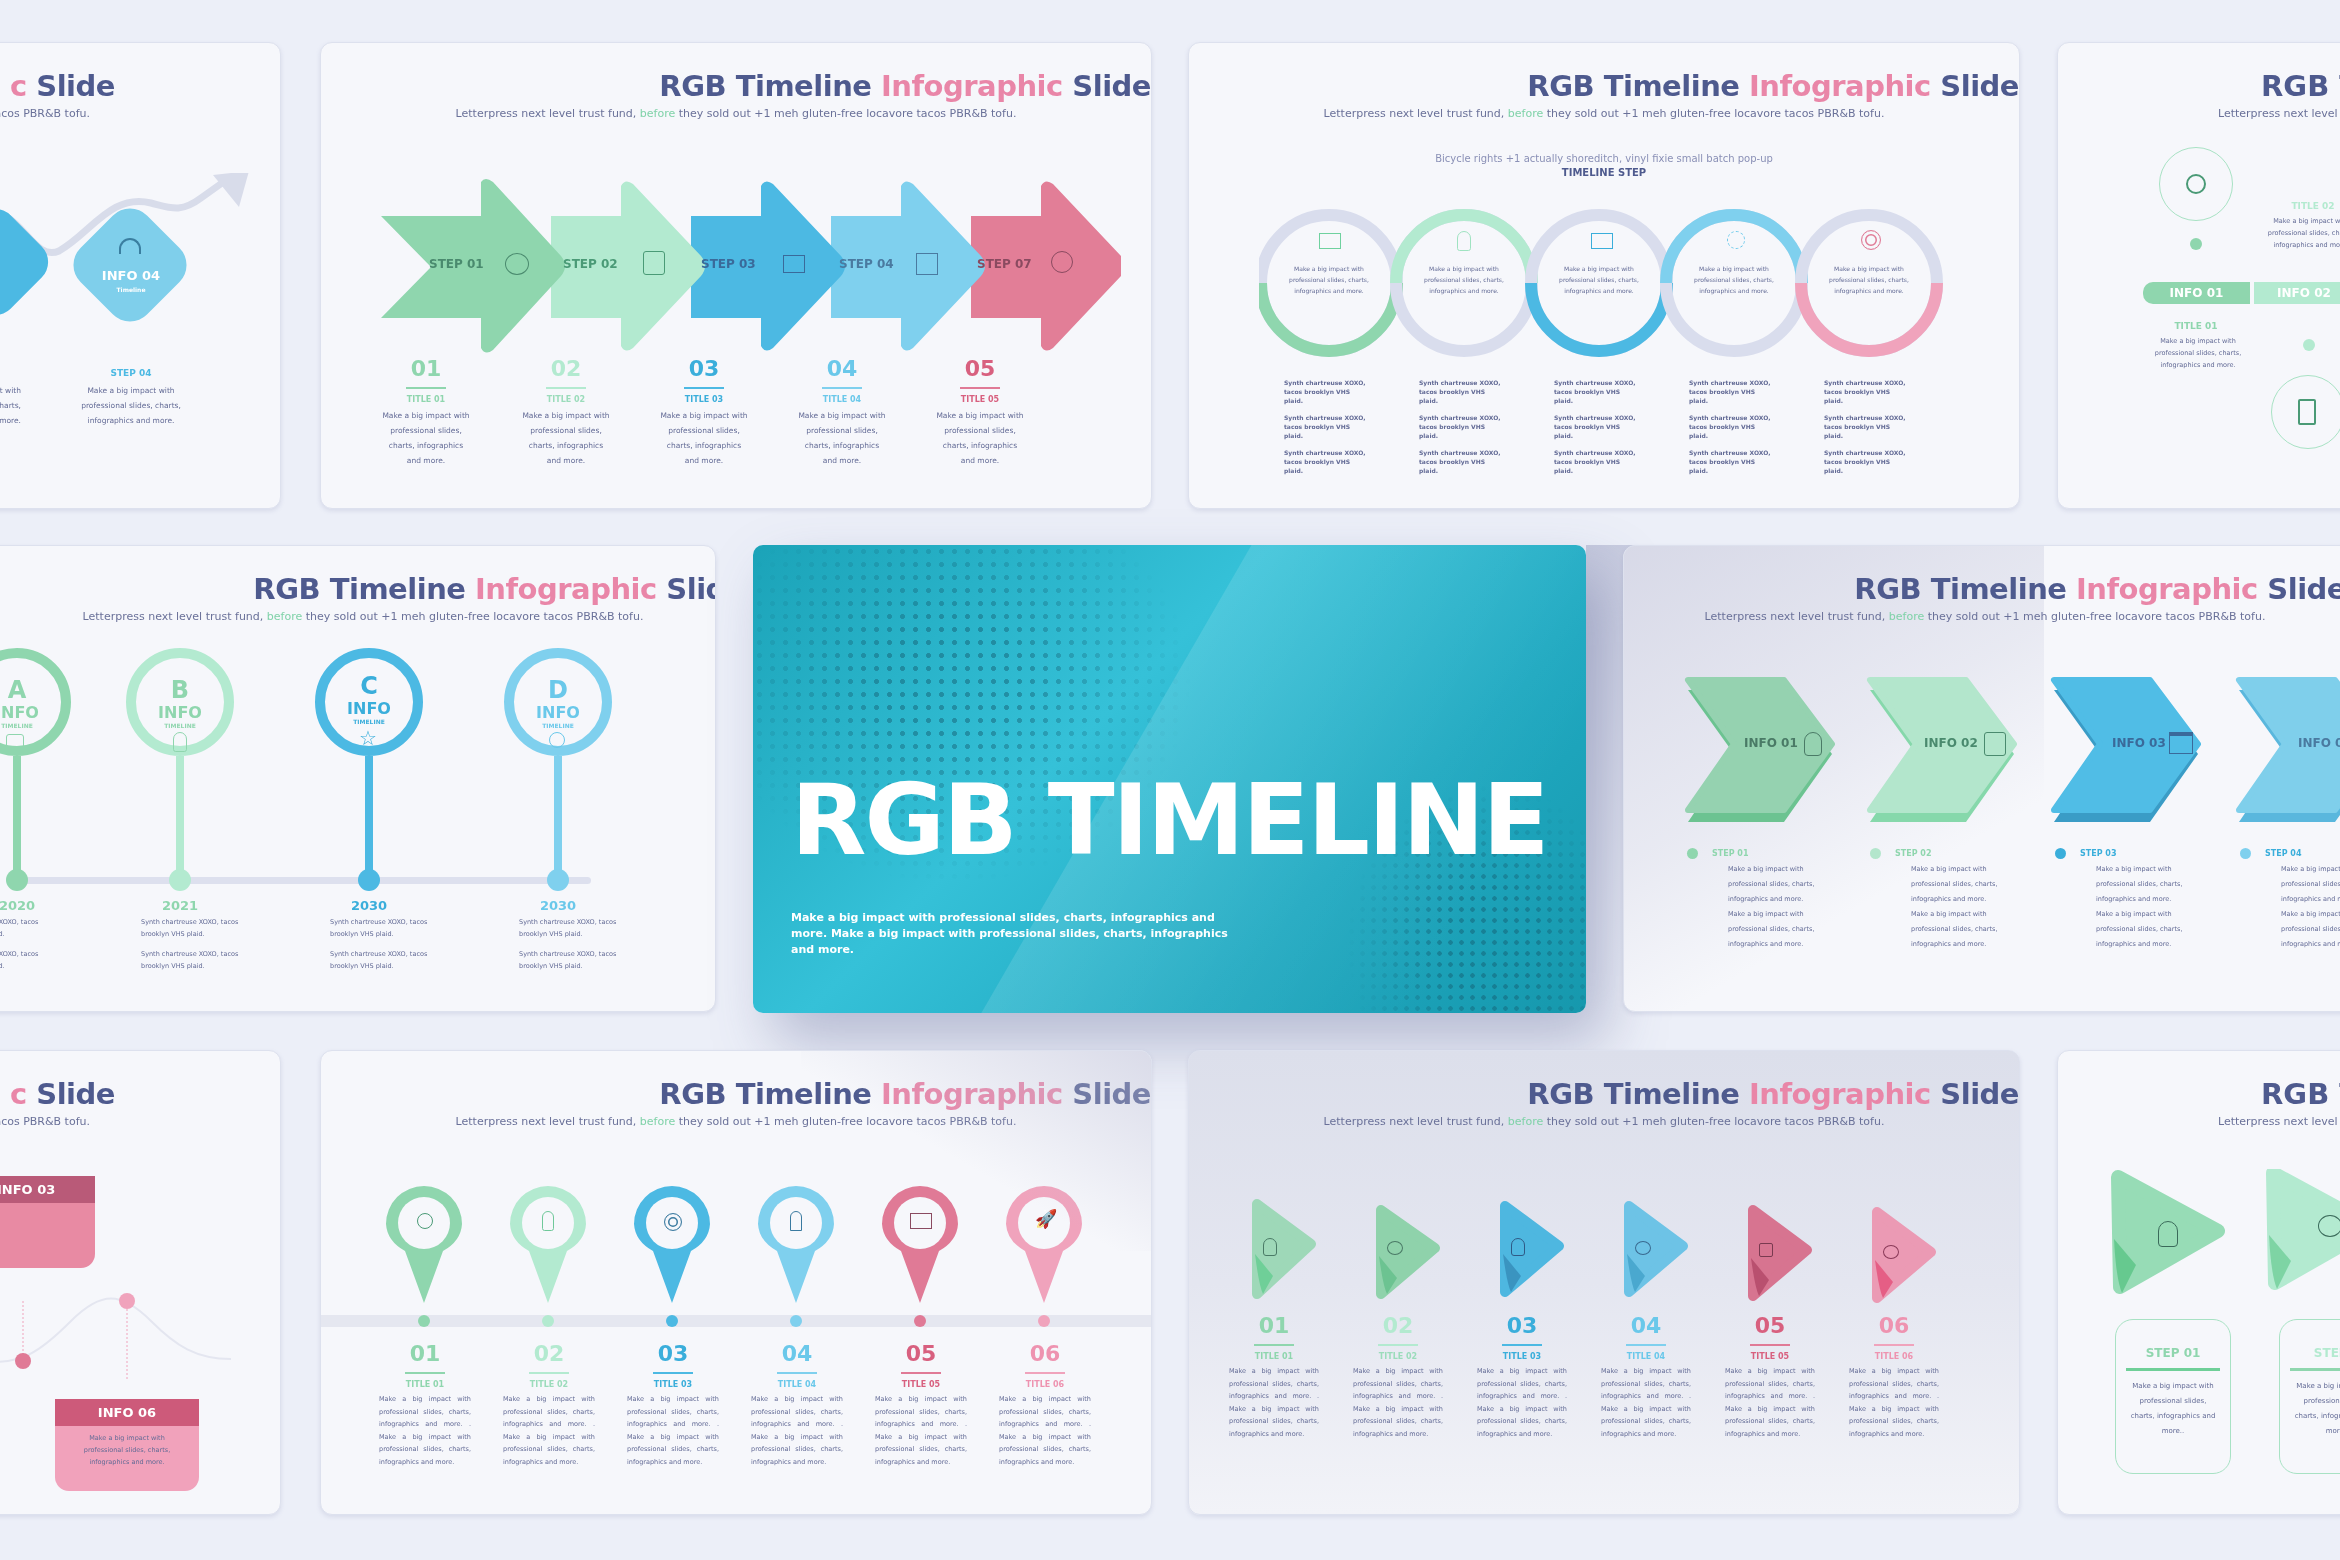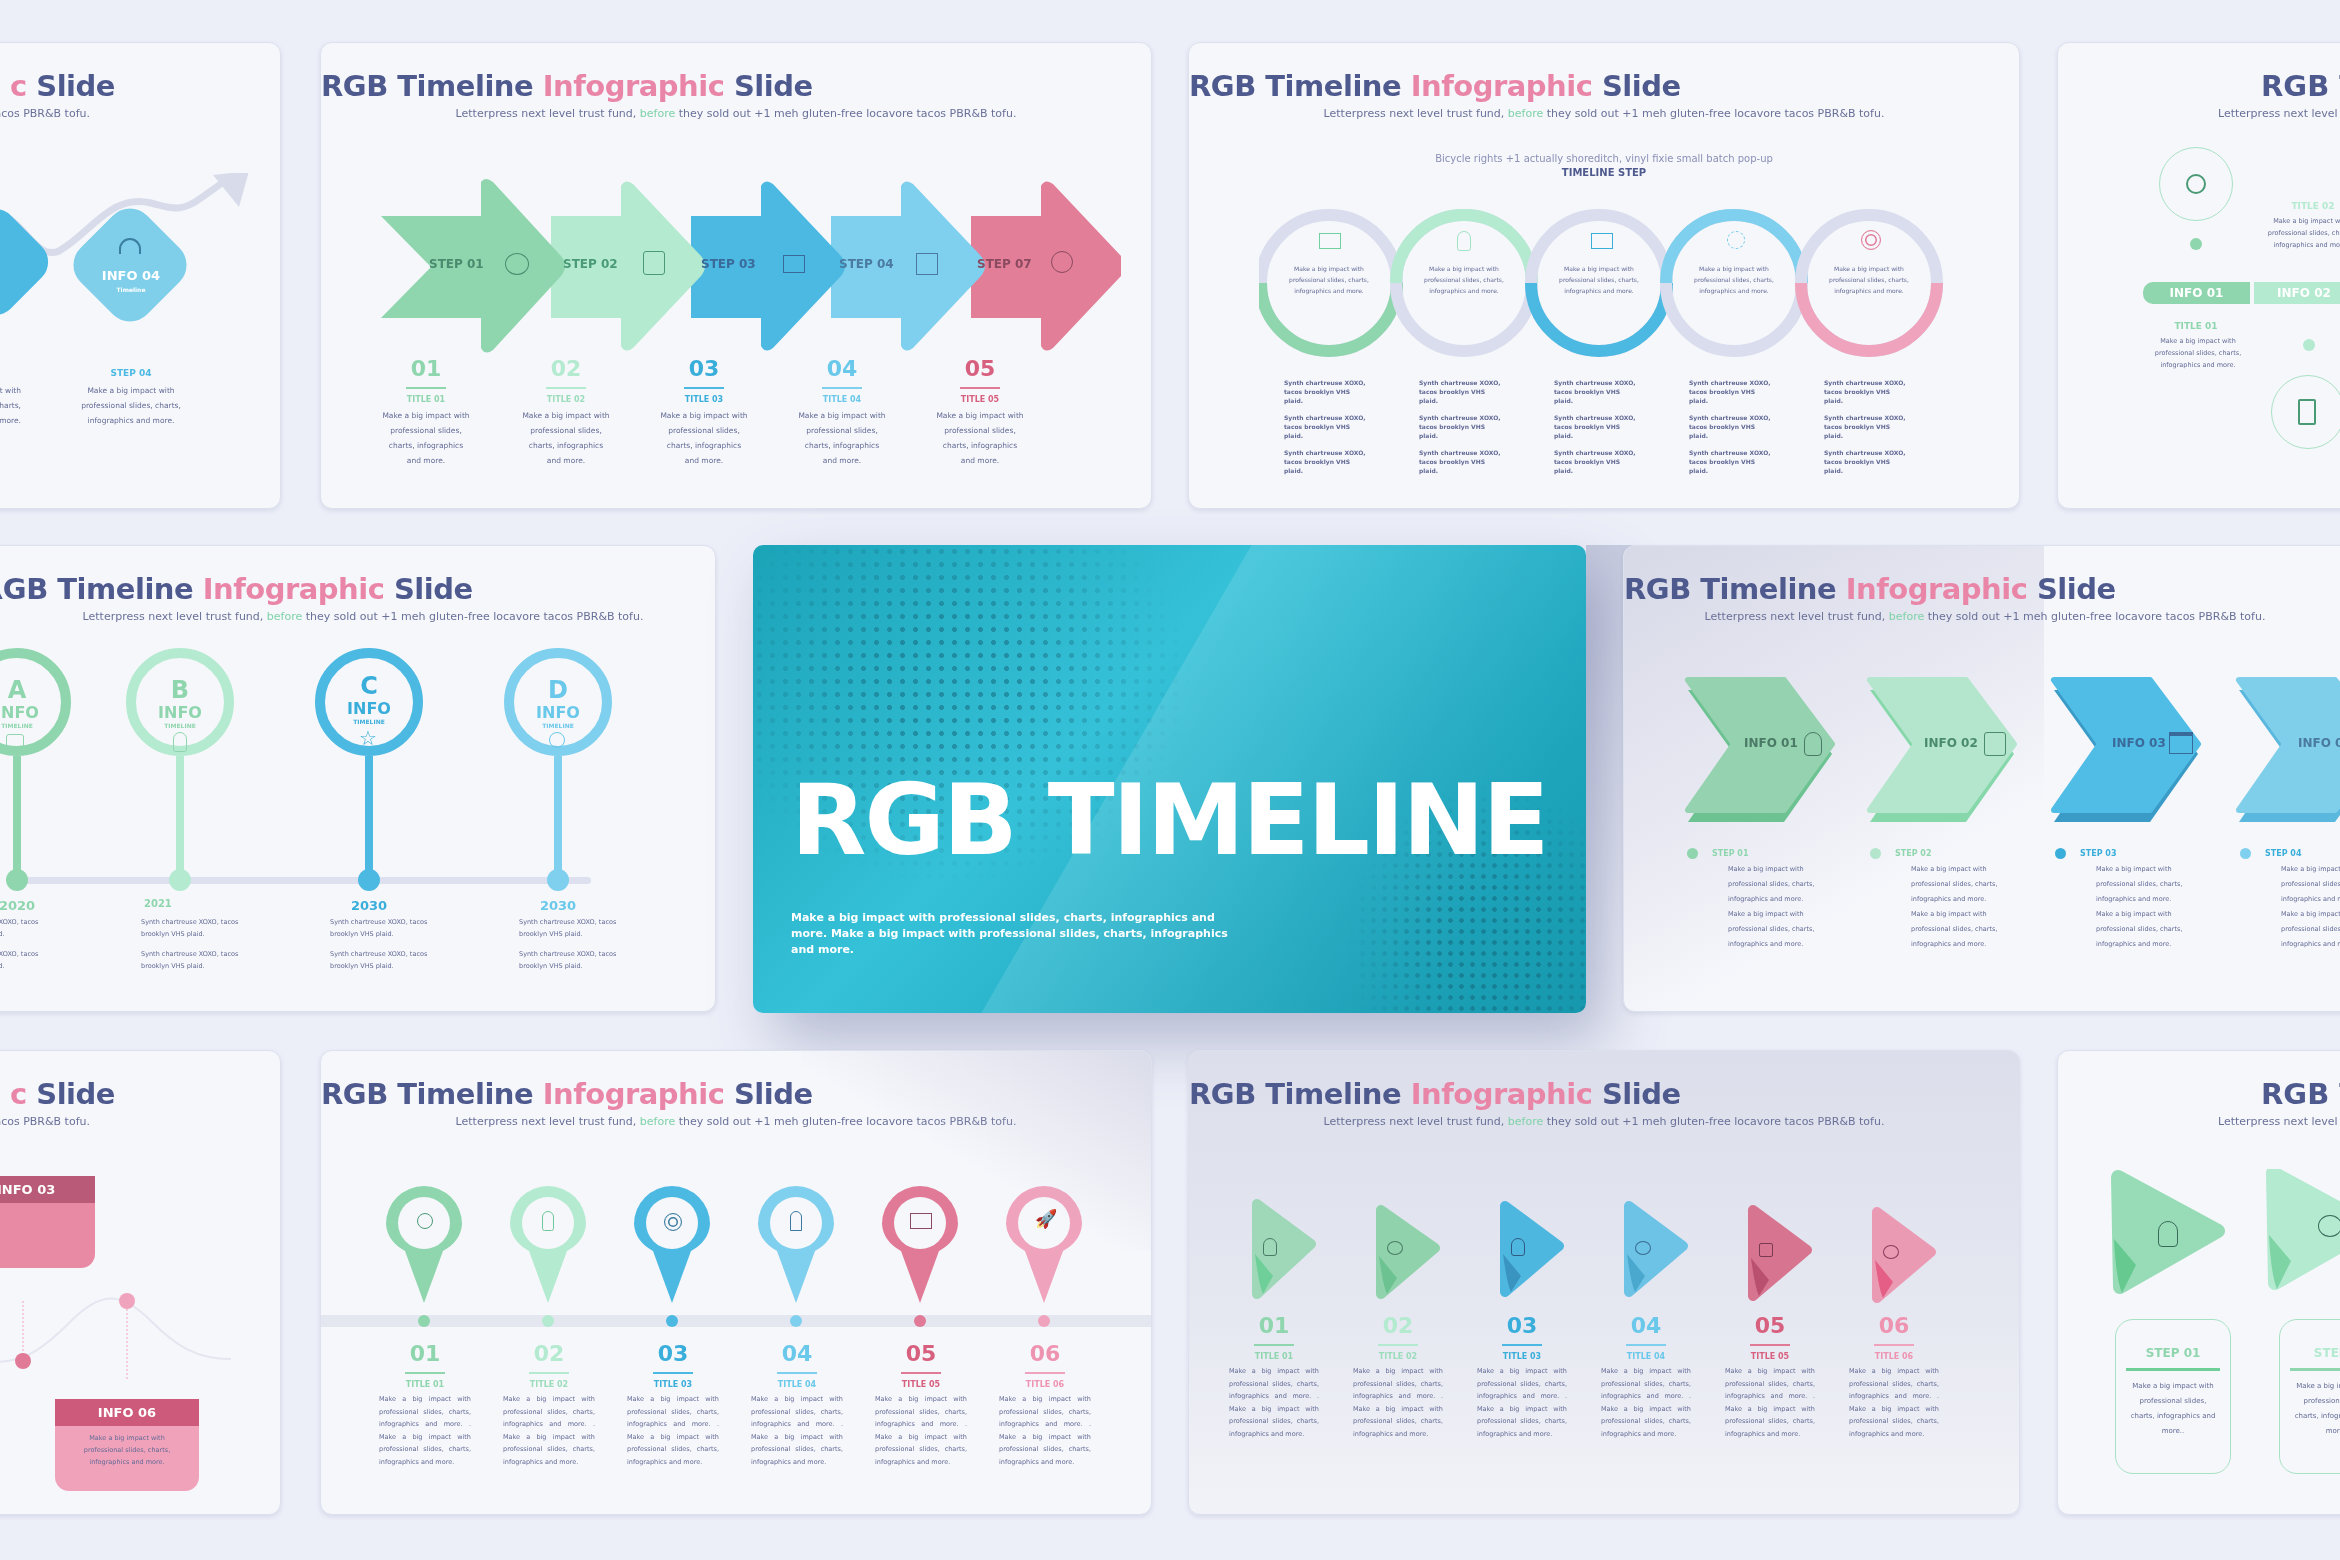--- a/index.html
+++ b/index.html
@@ -13,21 +13,21 @@
   .slide {
     position: absolute;
     background: #f6f7fb;
     border-radius: 12px;
     border: 1px solid #dde1ee;
     box-shadow: 0 2px 4px rgba(120,130,170,0.18);
     overflow: hidden;
   }
   .slide-title {
     position: absolute; left: 0; right: 0;
-    text-align: left; font-weight: bold;
+    text-align: right; font-weight: bold;
     font-size: 29px; color: #4e5a8e; letter-spacing: -0.5px;
     white-space: nowrap;
   }
   .slide-title .hl { color: #e986a8; }
   .slide-sub {
     position: absolute; left: 0; right: 0;
     text-align: center; font-size: 11px; color: #6a7199; white-space: nowrap;
   }
   .slide-sub .hl { color: #7fd2a8; }
   .tiny { font-size: 7.5px; line-height: 15px; color: #636b96; text-align: center; }
@@ -264,21 +264,21 @@
       <div>Synth chartreuse XOXO, tacos brooklyn VHS plaid.</div>
     </div>
 
   <div class="abs" style="left:145px;top:102px;width:108px;height:108px;border:10px solid #b3ead0;border-radius:50%;"></div>
   <div class="abs" style="left:195px;top:210px;width:8px;height:120px;background:#b3ead0;"></div>
   <div class="abs" style="left:188px;top:323px;width:22px;height:22px;background:#b3ead0;border-radius:50%;"></div>
   <div class="abs bold-t" style="left:163px;top:130px;width:72px;text-align:center;font-size:24px;color:#8fd6ae;">B</div>
   <div class="abs bold-t" style="left:163px;top:157px;width:72px;text-align:center;font-size:16px;color:#8fd6ae;">INFO</div>
   <div class="abs bold-t" style="left:163px;top:176px;width:72px;text-align:center;font-size:6px;color:#8fd6ae;">TIMELINE</div>
   <div class="abs" style="left:192px;top:186px;width:14px;height:20px;border:1.5px solid #8fd6ae;border-radius:8px 8px 3px 3px;"></div>
-  <div class="abs bold-t" style="left:163px;top:352px;width:72px;font-size:10px;color:#8fd6ae;">2021</div>
+  <div class="abs bold-t" style="left:163px;top:352px;width:72px;text-align:center;font-size:13px;color:#8fd6ae;">2021</div>
   <div class="abs tiny" style="left:160px;top:370px;width:100px;font-size:6.5px;line-height:12px;text-align:left;">
       <div style="margin-bottom:8px;">Synth chartreuse XOXO, tacos brooklyn VHS plaid.</div>
       <div>Synth chartreuse XOXO, tacos brooklyn VHS plaid.</div>
     </div>
 
   <div class="abs" style="left:334px;top:102px;width:108px;height:108px;border:10px solid #4cb9e3;border-radius:50%;"></div>
   <div class="abs" style="left:384px;top:210px;width:8px;height:120px;background:#4cb9e3;"></div>
   <div class="abs" style="left:377px;top:323px;width:22px;height:22px;background:#4cb9e3;border-radius:50%;"></div>
   <div class="abs bold-t" style="left:352px;top:126px;width:72px;text-align:center;font-size:24px;color:#3aaedb;">C</div>
   <div class="abs bold-t" style="left:352px;top:153px;width:72px;text-align:center;font-size:16px;color:#3aaedb;">INFO</div>

